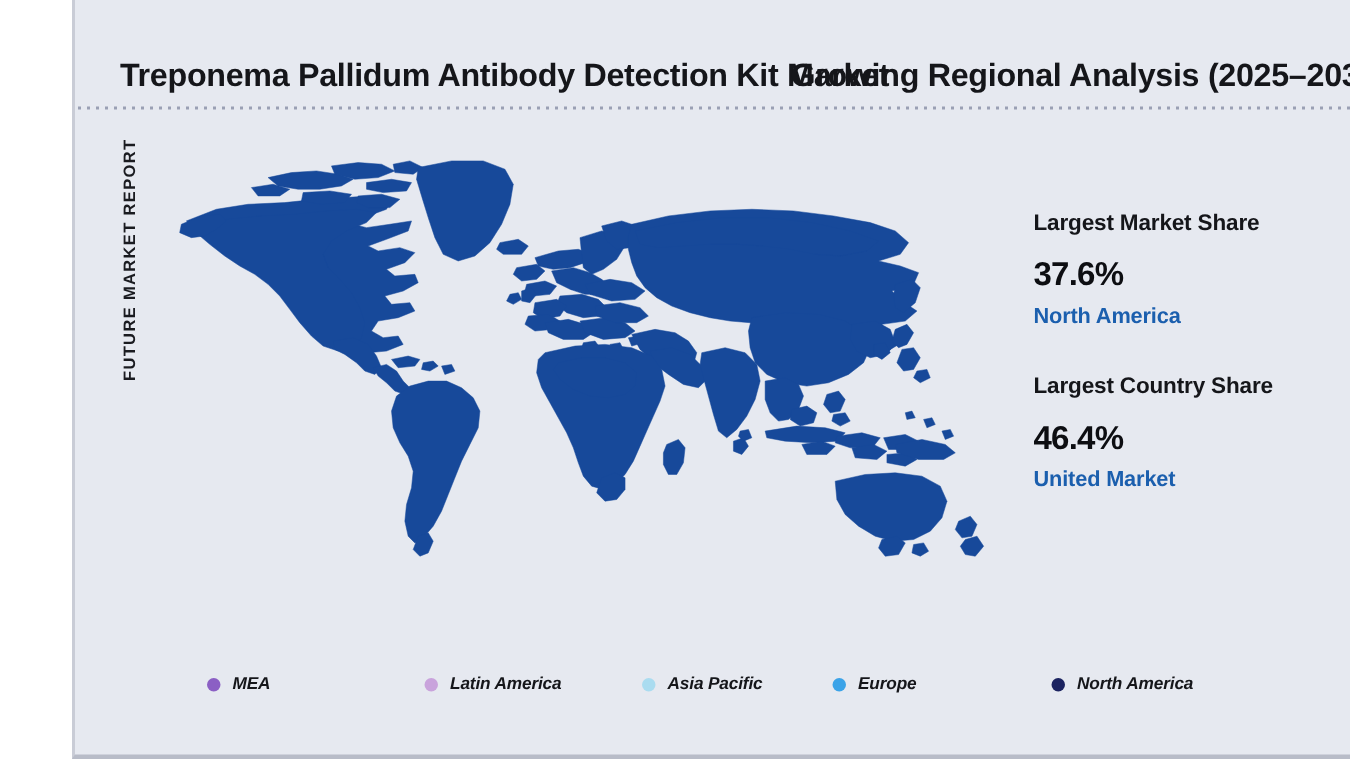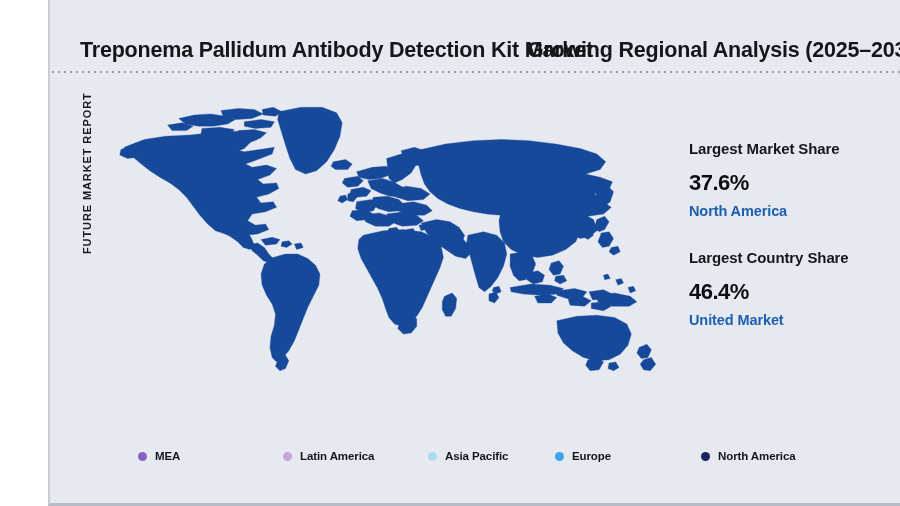--- a/index.html
+++ b/index.html
@@ -139,20 +139,21 @@
     width: 700px;
     height: 20px;
   }
   .legend-item {
     position: absolute;
     top: 0;
     display: flex;
     align-items: center;
     height: 18px;
     white-space: nowrap;
+    font-style: italic;
   }
   .legend-dot {
     width: 9px;
     height: 9px;
     border-radius: 50%;
     margin-right: 8px;
     flex: 0 0 auto;
   }
   .legend-label {
     font-size: 11.5px;

